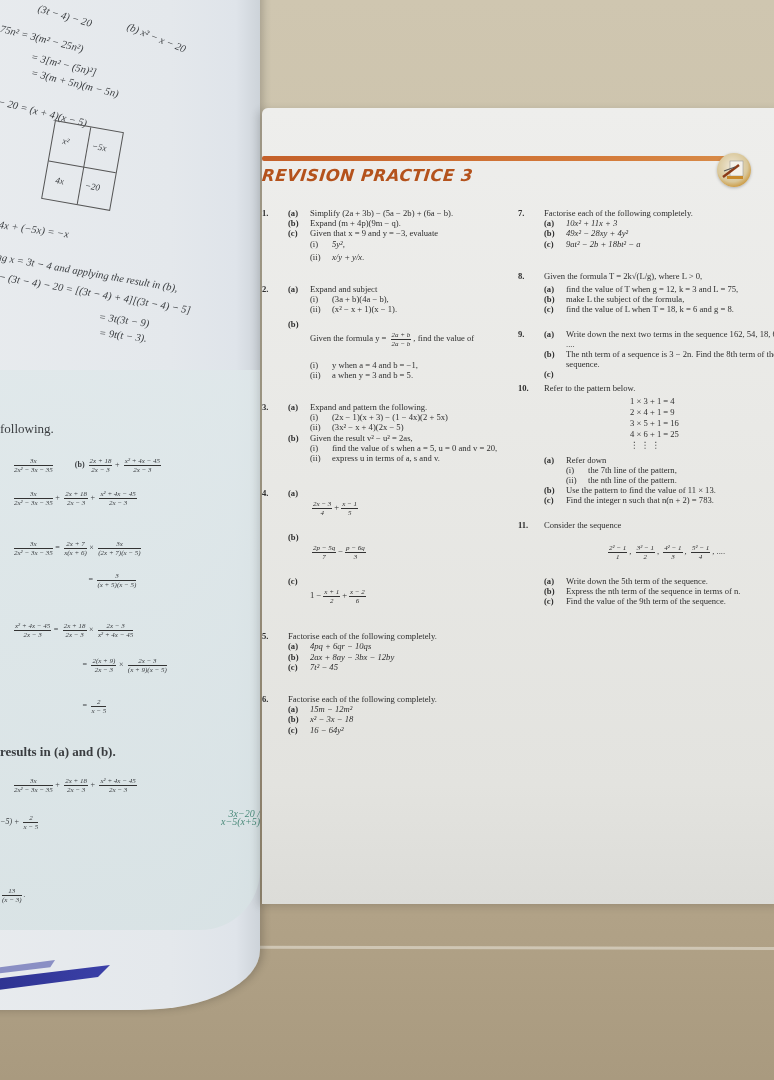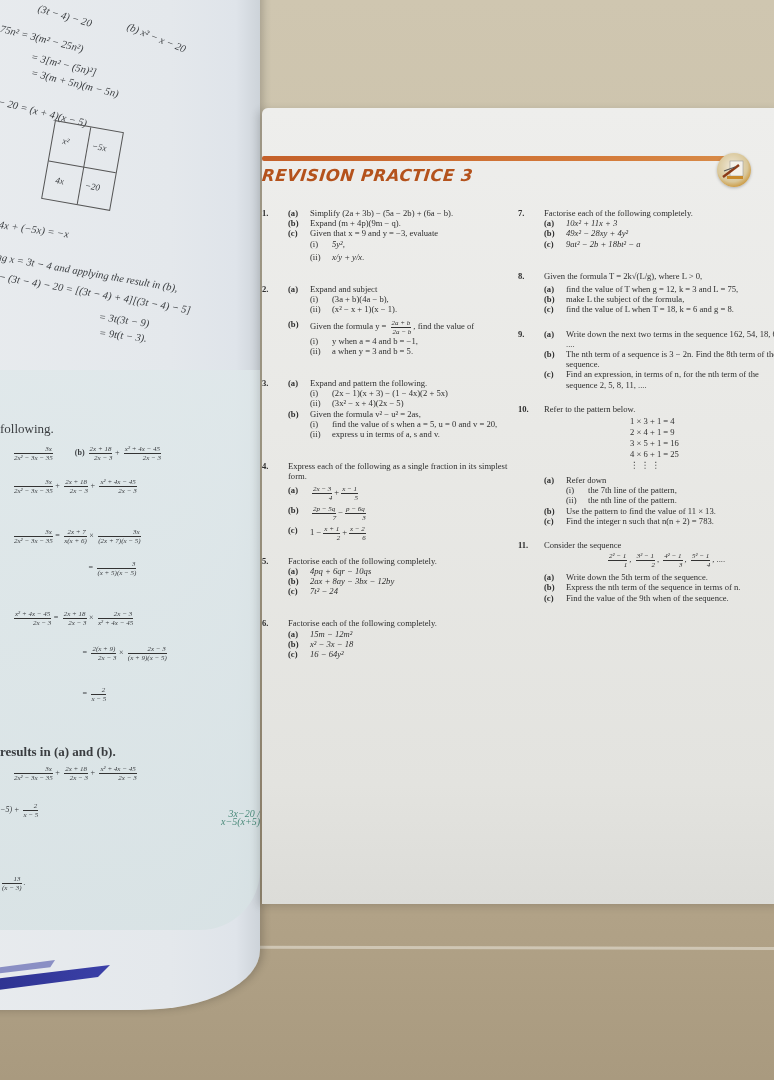--- a/index.html
+++ b/index.html
@@ -44,21 +44,21 @@
   .col-left { left: 0; top: 100px; width: 250px; }
   .col-right { left: 256px; top: 100px; width: 262px; }
   .q { position: relative; padding-left: 26px; }
   .qn { position: absolute; left: 0; top: 0; font-weight: bold; }
   .qtext { display: block; }
   .part { position: relative; padding-left: 22px; }
   .plabel { position: absolute; left: 0; top: 0; font-weight: bold; }
   .sub { position: relative; padding-left: 22px; }
   .slabel { position: absolute; left: 0; top: 0; }
   .math { font-style: italic; }
-  .frac { display: inline-block; vertical-align: middle; text-align: right; font-size: 7px; line-height: 8px; margin: 0 2px; }
+  .frac { display: inline-block; vertical-align: middle; text-align: center; font-size: 7px; line-height: 8px; margin: 12px 2px; }
   .frac .num { display: block; border-bottom: 0.8px solid #333; padding: 0 1px; font-style: italic; }
   .frac .den { display: block; font-style: italic; }
   .pattern { padding-left: 86px; font-size: 8.6px; line-height: 11px; margin: 2px 0 4px; }
   .seq { padding-left: 62px; margin: 2px 0 3px; }
   .gap-m { height: 14px; }
   .gap-l { height: 22px; }
 
   
   .page-left {
     position: absolute; left: -40px; top: -20px; width: 300px; height: 1030px;
@@ -214,48 +214,47 @@
       </div>
     </div>
     <div class="gap-l"></div>
 
     <div class="q">
       <span class="qn">3.</span>
       <div class="part"><span class="plabel">(a)</span><span>Expand and pattern the following.</span>
         <div class="sub"><span class="slabel">(i)</span><span>(2x − 1)(x + 3) − (1 − 4x)(2 + 5x)</span></div>
         <div class="sub"><span class="slabel">(ii)</span><span>(3x² − x + 4)(2x − 5)</span></div>
       </div>
-      <div class="part"><span class="plabel">(b)</span><span>Given the formula v² − u² = 2as,</span>
+      <div class="part"><span class="plabel">(b)</span><span>Given the result v² − u² = 2as,</span>
         <div class="sub"><span class="slabel">(i)</span><span>find the value of s when a = 5, u = 0 and v = 20,</span></div>
         <div class="sub"><span class="slabel">(ii)</span><span>express u in terms of a, s and v.</span></div>
       </div>
     </div>
     <div class="gap-l"></div>
 
     <div class="q">
       <span class="qn">4.</span>
-      <span class="qtext">Express each of the following as a single fraction in its simplest form.</span>
       <div class="part" style="margin-top:3px;"><span class="plabel">(a)</span>
         <span class="frac"><span class="num">2x − 3</span><span class="den">4</span></span><span>+</span><span class="frac"><span class="num">x − 1</span><span class="den">5</span></span>
       </div>
       <div class="part" style="margin-top:3px;"><span class="plabel">(b)</span>
         <span class="frac"><span class="num">2p − 5q</span><span class="den">7</span></span><span>−</span><span class="frac"><span class="num">p − 6q</span><span class="den">3</span></span>
       </div>
       <div class="part" style="margin-top:3px;"><span class="plabel">(c)</span>
         <span>1 −</span><span class="frac"><span class="num">x + 1</span><span class="den">2</span></span><span>+</span><span class="frac"><span class="num">x − 2</span><span class="den">6</span></span>
       </div>
     </div>
     <div class="gap-m"></div>
 
     <div class="q">
       <span class="qn">5.</span>
       <span class="qtext">Factorise each of the following completely.</span>
       <div class="part"><span class="plabel">(a)</span><span class="math">4pq + 6qr − 10qs</span></div>
       <div class="part"><span class="plabel">(b)</span><span class="math">2ax + 8ay − 3bx − 12by</span></div>
-      <div class="part"><span class="plabel">(c)</span><span class="math">7t² − 24</span></div>
+      <div class="part"><span class="plabel">(c)</span><span class="math">7t² − 45</span></div>
     </div>
     <div class="gap-l"></div>
 
     <div class="q">
       <span class="qn">6.</span>
       <span class="qtext">Factorise each of the following completely.</span>
       <div class="part"><span class="plabel">(a)</span><span class="math">15m − 12m²</span></div>
       <div class="part"><span class="plabel">(b)</span><span class="math">x² − 3x − 18</span></div>
       <div class="part"><span class="plabel">(c)</span><span class="math">16 − 64y²</span></div>
     </div>
@@ -278,21 +277,21 @@
       <div class="part" style="margin-top:3px;"><span class="plabel">(a)</span><span>find the value of T when g = 12, k = 3 and L = 75,</span></div>
       <div class="part"><span class="plabel">(b)</span><span>make L the subject of the formula,</span></div>
       <div class="part"><span class="plabel">(c)</span><span>find the value of L when T = 18, k = 6 and g = 8.</span></div>
     </div>
     <div class="gap-m"></div>
 
     <div class="q">
       <span class="qn">9.</span>
       <div class="part"><span class="plabel">(a)</span><span>Write down the next two terms in the sequence 162, 54, 18, 6, ....</span></div>
       <div class="part"><span class="plabel">(b)</span><span>The nth term of a sequence is 3 − 2n. Find the 8th term of the sequence.</span></div>
-      <div class="part"><span class="plabel">(c)</span><span>Find an expression, in terms of n, for the nth term of the sequence 2, 5, 8, 11, ....</span></div>
+      <div class="part"><span class="plabel">(c)</span></div>
     </div>
     <div class="gap-m"></div>
 
     <div class="q">
       <span class="qn">10.</span>
       <span class="qtext">Refer to the pattern below.</span>
       <div class="pattern">
         <div>1 × 3 + 1 = 4</div>
         <div>2 × 4 + 1 = 9</div>
         <div>3 × 5 + 1 = 16</div>
@@ -312,16 +311,16 @@
       <span class="qn">11.</span>
       <span class="qtext">Consider the sequence</span>
       <div class="seq">
         <span class="frac"><span class="num">2² − 1</span><span class="den">1</span></span>,
         <span class="frac"><span class="num">3² − 1</span><span class="den">2</span></span>,
         <span class="frac"><span class="num">4² − 1</span><span class="den">3</span></span>,
         <span class="frac"><span class="num">5² − 1</span><span class="den">4</span></span><span>, ....</span>
       </div>
       <div class="part"><span class="plabel">(a)</span><span>Write down the 5th term of the sequence.</span></div>
       <div class="part"><span class="plabel">(b)</span><span>Express the nth term of the sequence in terms of n.</span></div>
-      <div class="part"><span class="plabel">(c)</span><span>Find the value of the 9th when of the sequence.</span></div>
+      <div class="part"><span class="plabel">(c)</span><span>Find the value of the 9th term of the sequence.</span></div>
     </div>
   </div>
 </div>
 
 </body></html>

